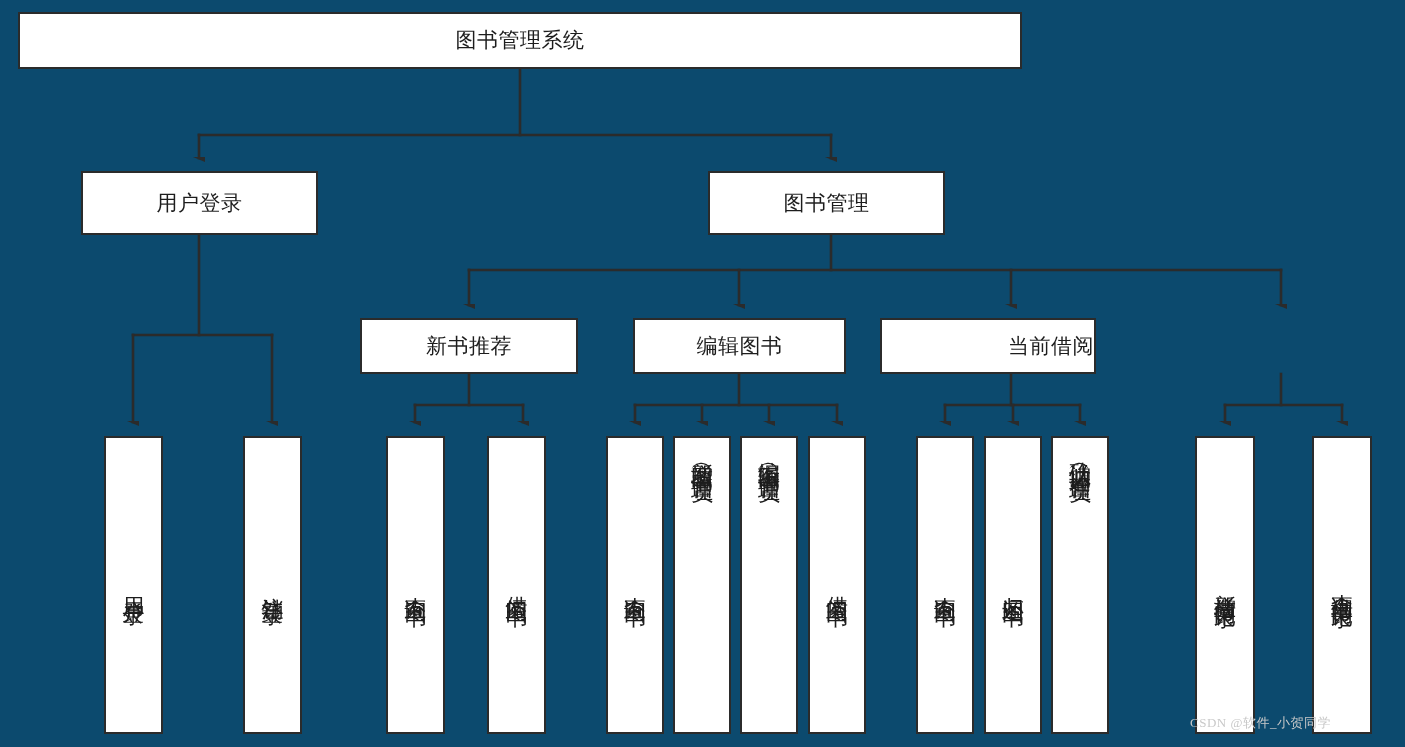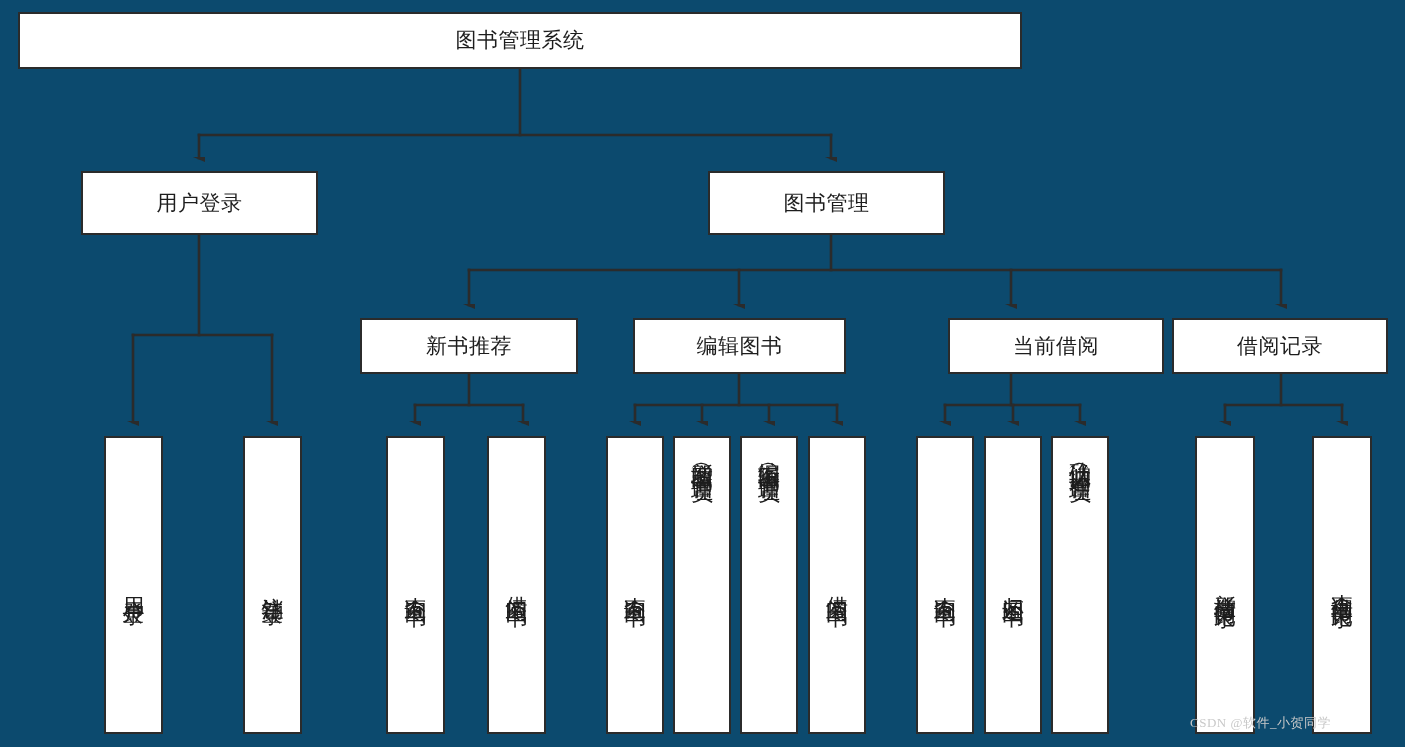--- a/index.html
+++ b/index.html
@@ -139,27 +139,24 @@
   </div>
 
   <div class="node-box" style="left:360px; top:318px; width:218px; height:56px;justify-content:center;">
     <span class="node-label">新书推荐</span>
   </div>
 
   <div class="node-box" style="left:633px; top:318px; width:213px; height:56px;">
     <span class="node-label">编辑图书</span>
   </div>
 
-  <div class="node-box" style="left:948px; top:318px; width:216px; height:56px;">
+  <div class="node-box" style="left:880px; top:318px; width:216px; height:56px;justify-content:flex-end;">
     <span class="node-label">当前借阅</span>
   </div>
 
-  <div class="node-box" style="left:1172px; top:318px; width:216px; height:56px;">
-    <span class="node-label">借阅记录</span>
-  </div>
 
   <div class="node-box leaf-box centered" style="left:104px; top:436px; width:59px; height:298px;">
     <span class="leaf-label">用户登录</span>
   </div>
   <div class="node-box leaf-box centered" style="left:243px; top:436px; width:59px; height:298px;">
     <span class="leaf-label">注销登录</span>
   </div>
 
   <div class="node-box leaf-box centered" style="left:386px; top:436px; width:59px; height:298px;">
     <span class="leaf-label">查询图书</span>

